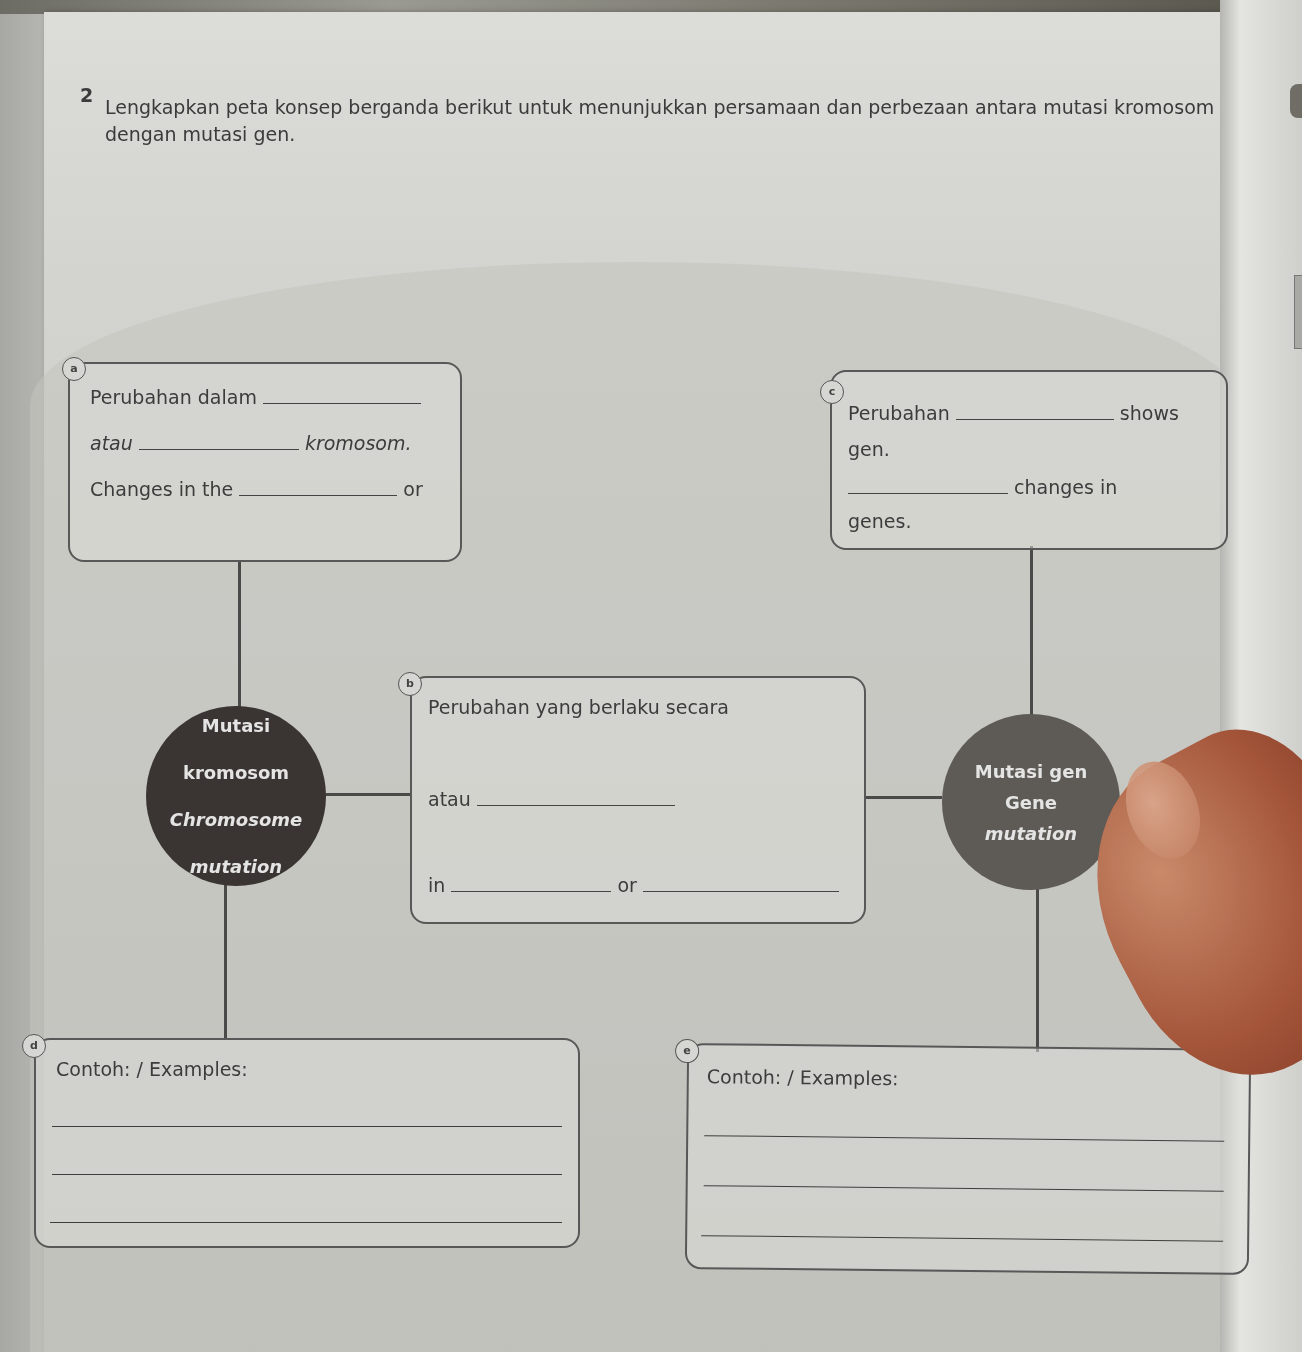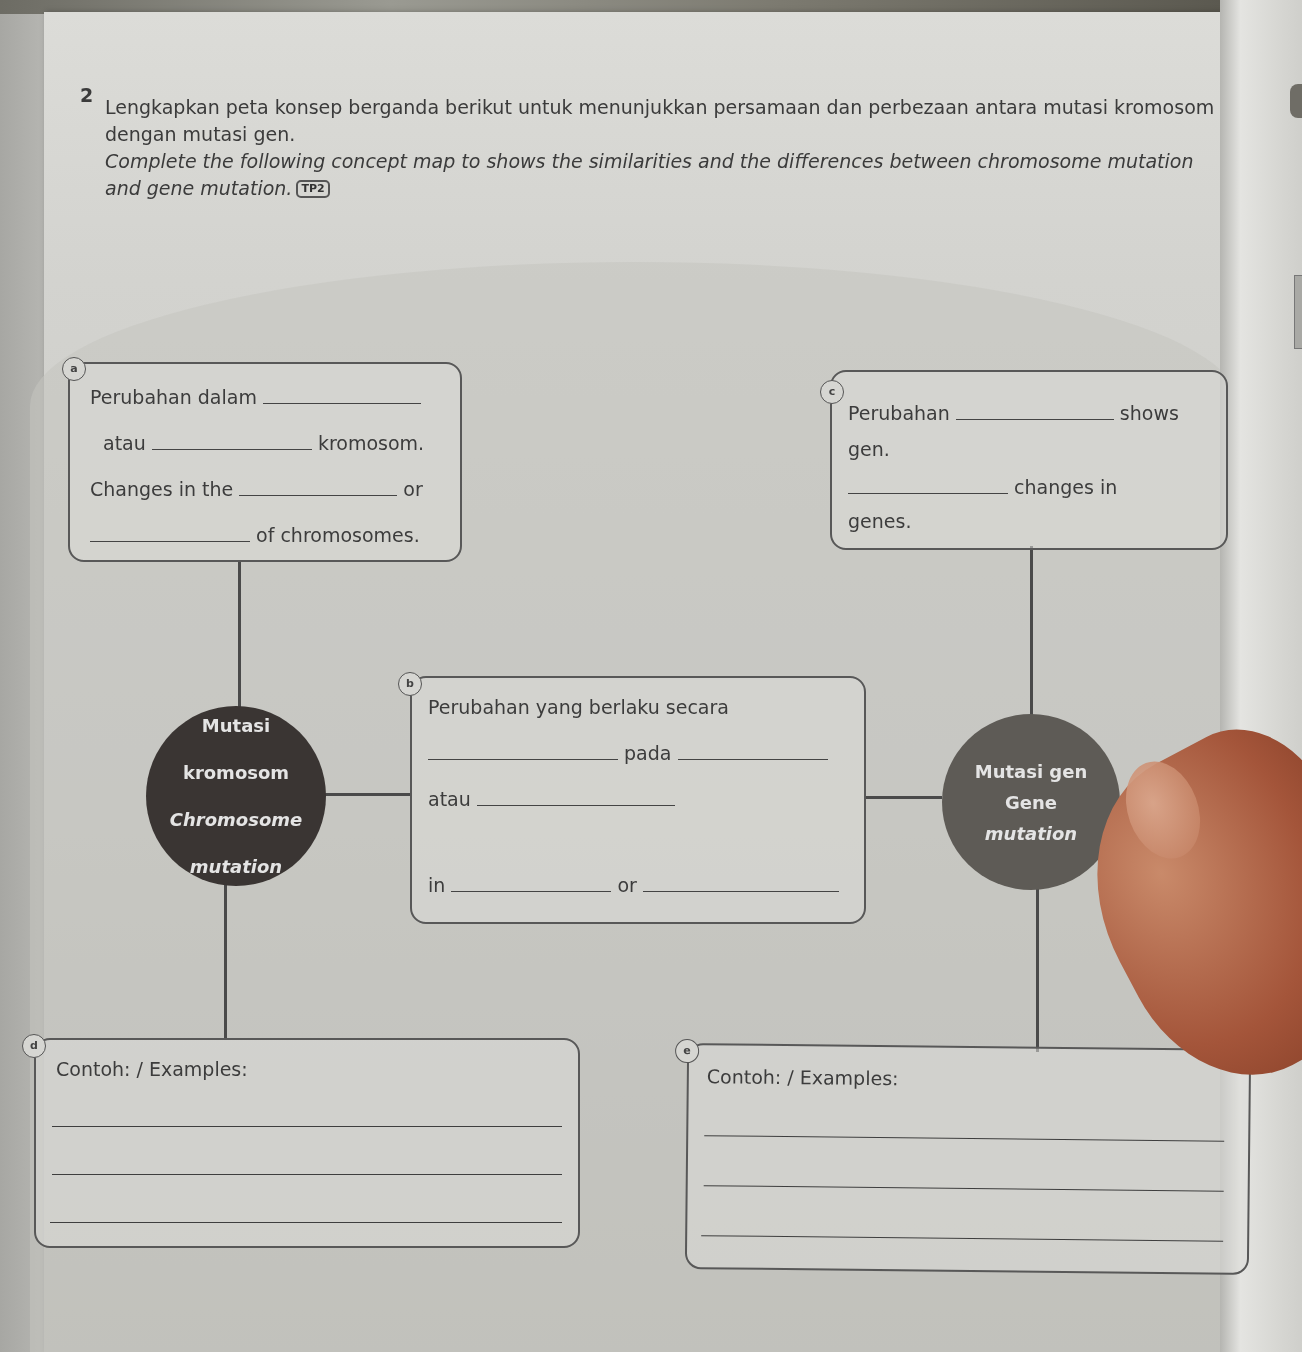--- a/index.html
+++ b/index.html
@@ -90,50 +90,45 @@
 <div class="page"></div>
 <div class="dome"></div>
 <div class="page-curl"></div>
 <div class="curl-tab"></div>
 <div class="curl-box"></div>
 
 <div class="question">
   <span class="q-num">2</span>
   <div class="q-text">
     <div>Lengkapkan peta konsep berganda berikut untuk menunjukkan persamaan dan perbezaan antara mutasi kromosom dengan mutasi gen.</div>
-    <div class="en"><span>Complete the following concept map to shows the similarities and the differences between chromosome mutation and gene mutation.</span><span class="tp-badge">TP2</span></div>
   </div>
 </div>
 
 <div class="conn" style="left:238px; top:560px; width:3px; height:148px;"></div>
 <div class="conn" style="left:224px; top:880px; width:3px; height:158px;"></div>
 <div class="conn" style="left:318px; top:793px; width:92px; height:3px;"></div>
 <div class="conn" style="left:866px; top:796px; width:76px; height:3px;"></div>
 <div class="conn" style="left:1030px; top:546px; width:3px; height:172px;"></div>
 <div class="conn" style="left:1036px; top:888px; width:3px; height:164px;"></div>
 
 <div class="box" style="left:68px; top:362px; width:390px; height:196px;">
   <div class="badge" style="left:-8px; top:-7px;">a</div>
   <div class="line" style="left:20px; top:22px;">
     <span>Perubahan dalam</span>
     <span class="blank" style="width:158px;"></span>
   </div>
-  <div class="line" style="left:33px; top:68px;">
+  <div class="line" style="left:20px; top:68px;font-style:italic;">
     <span>atau</span>
     <span class="blank" style="width:160px;"></span>
     <span>kromosom.</span>
   </div>
   <div class="line it" style="left:20px; top:114px;">
     <span>Changes in the</span>
     <span class="blank" style="width:158px;"></span>
     <span>or</span>
-  </div>
-  <div class="line it" style="left:20px; top:160px;">
-    <span class="blank" style="width:160px;"></span>
-    <span>of chromosomes.</span>
   </div>
 </div>
 
 <div class="box" style="left:830px; top:370px; width:394px; height:176px;">
   <div class="badge" style="left:-12px; top:8px;">c</div>
   <div class="line" style="left:16px; top:30px;">
     <span>Perubahan</span>
     <span class="blank" style="width:158px;"></span>
     <span>shows</span>
   </div>
@@ -147,25 +142,20 @@
   <div class="line it" style="left:16px; top:138px;">
     <span>genes.</span>
   </div>
 </div>
 
 <div class="box" style="left:410px; top:676px; width:452px; height:244px;">
   <div class="badge" style="left:-14px; top:-6px;">b</div>
   <div class="line" style="left:16px; top:18px;">
     <span>Perubahan yang berlaku secara</span>
   </div>
-  <div class="line" style="left:16px; top:64px;">
-    <span class="blank" style="width:190px;"></span>
-    <span>pada</span>
-    <span class="blank" style="width:150px;"></span>
-  </div>
   <div class="line" style="left:16px; top:110px;">
     <span>atau</span>
     <span class="blank" style="width:198px;"></span>
   </div>
   <div class="line it" style="left:16px; top:196px;">
     <span>in</span>
     <span class="blank" style="width:160px;"></span>
     <span>or</span>
     <span class="blank" style="width:196px;"></span>
   </div>

